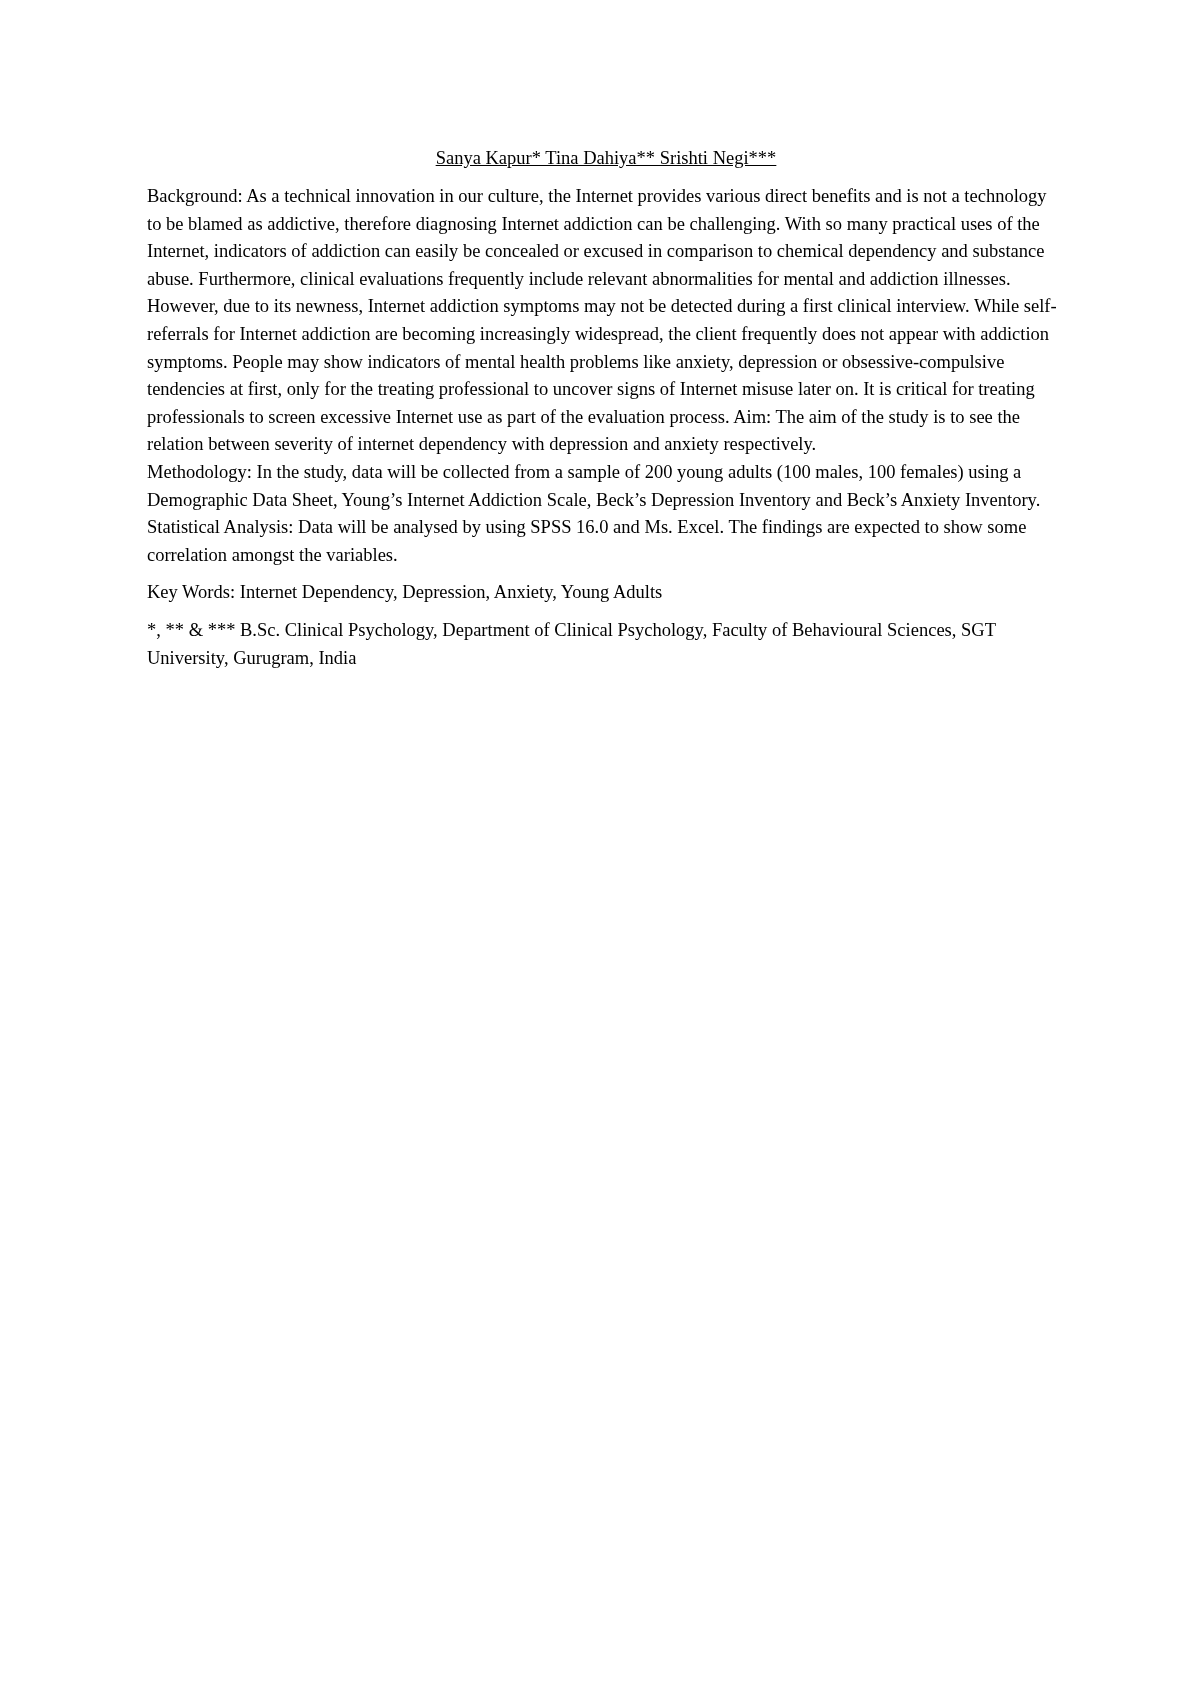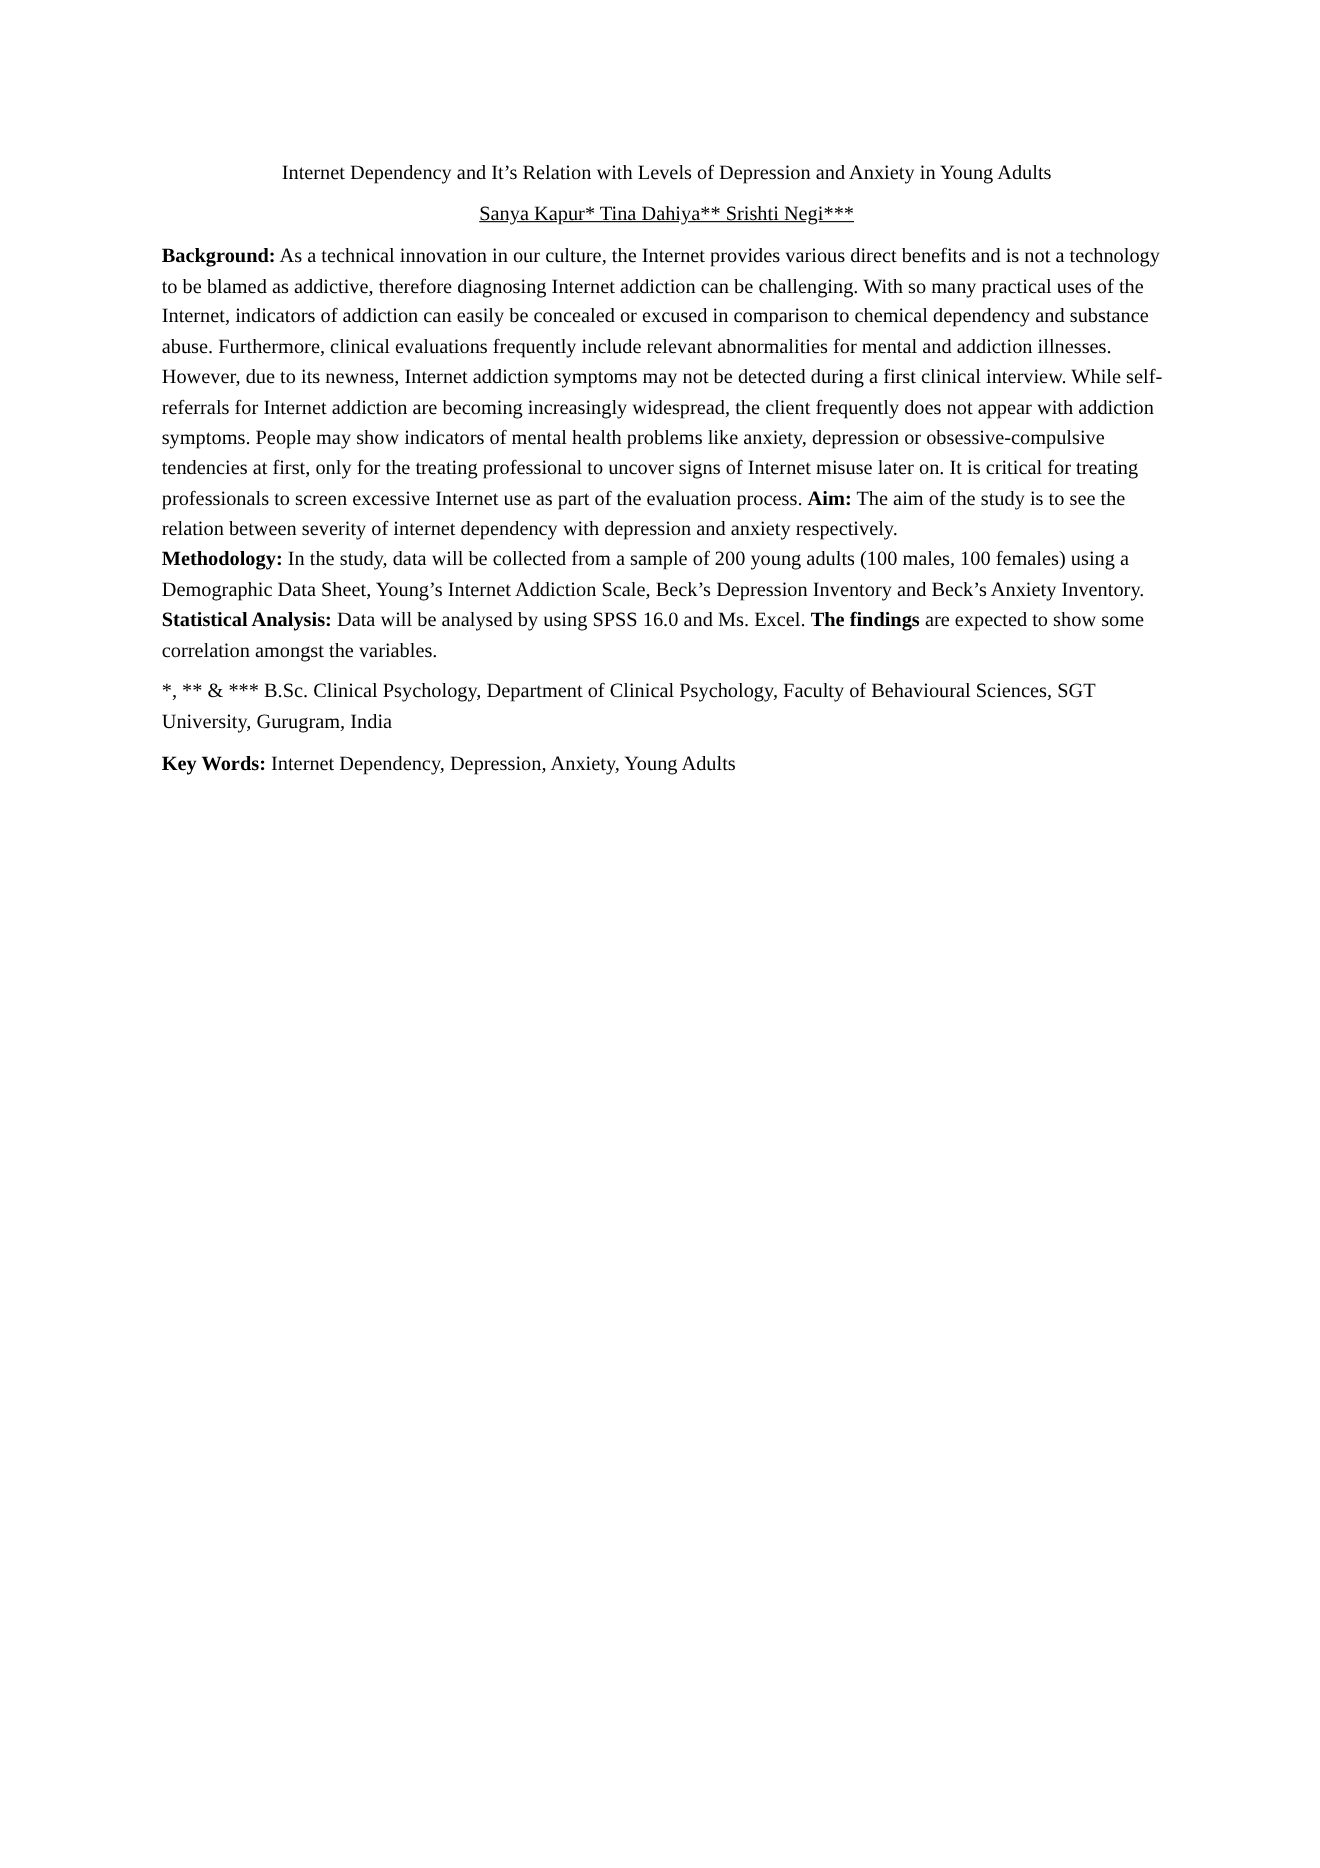--- a/index.html
+++ b/index.html
@@ -30,28 +30,27 @@
       line-height: 25px;
       margin: 0 0 12px 0;
       text-decoration: underline;
     }
     .para {
       font-size: 18.5px;
       line-height: 27.6px;
       margin: 0 0 10px 0;
       text-align: left;
     }
-    .para b { font-weight: bold; text-align: right; }
+    .para b { font-weight: normal; text-align: right; }
     .keywords { margin-top: 2px; }
   </style>
 </head>
 <body>
 
 <div class="page">
-  <p class="title">Internet Dependency and It’s Relation with Levels of Depression and Anxiety in Young Adults</p>
   <p class="authors">Sanya Kapur* Tina Dahiya** Srishti Negi***</p>
 
   <p class="para"><b>Background:</b><span> As a technical innovation in our culture, the Internet provides various direct benefits and is not a technology to be blamed as addictive, therefore diagnosing Internet addiction can be challenging. With so many practical uses of the Internet, indicators of addiction can easily be concealed or excused in comparison to chemical dependency and substance abuse. Furthermore, clinical evaluations frequently include relevant abnormalities for mental and addiction illnesses. However, due to its newness, Internet addiction symptoms may not be detected during a first clinical interview. While self-referrals for Internet addiction are becoming increasingly widespread, the client frequently does not appear with addiction symptoms. People may show indicators of mental health problems like anxiety, depression or obsessive-compulsive tendencies at first, only for the treating professional to uncover signs of Internet misuse later on. It is critical for treating professionals to screen excessive Internet use as part of the evaluation process. </span><b>Aim:</b><span> The aim of the study is to see the relation between severity of internet dependency with depression and anxiety respectively.</span><br><b>Methodology:</b><span> In the study, data will be collected from a sample of 200 young adults  (100 males, 100 females) using a Demographic Data Sheet, Young’s Internet Addiction Scale, Beck’s Depression Inventory and Beck’s Anxiety Inventory. </span><b>Statistical Analysis:</b><span> Data will be analysed by using SPSS 16.0 and Ms. Excel. </span><b>The findings</b><span> are expected to show some correlation amongst the variables.</span></p>
 
+  <p class="para keywords"><b>Key Words:</b><span> Internet Dependency, Depression, Anxiety, Young Adults</span></p>
+
   <p class="para">*, ** &amp; *** B.Sc. Clinical Psychology, Department of Clinical Psychology, Faculty of Behavioural Sciences, SGT University, Gurugram, India</p>
-
-  <p class="para keywords"><b>Key Words:</b><span> Internet Dependency, Depression, Anxiety, Young Adults</span></p>
 </div>
 
 </body></html>

